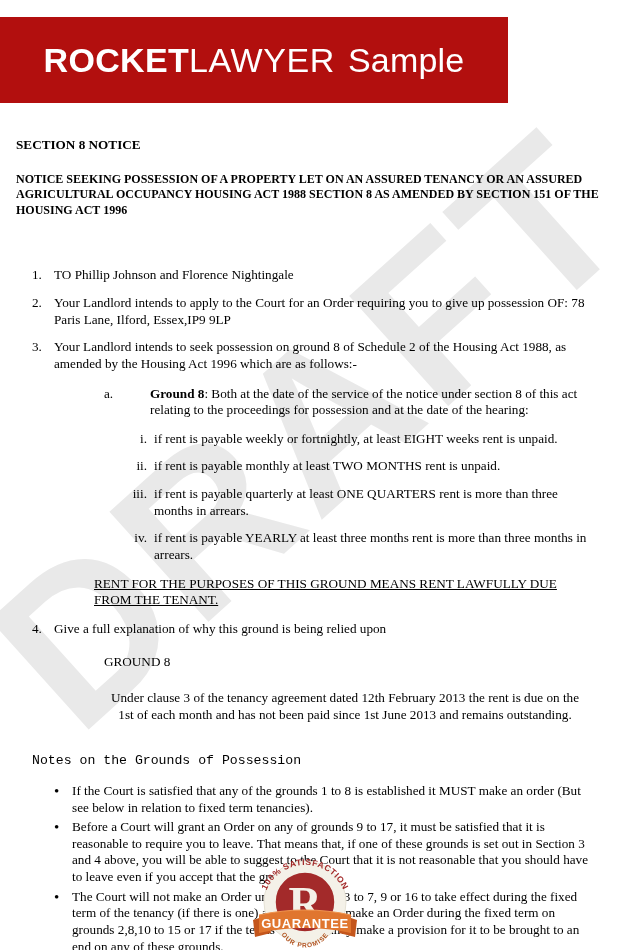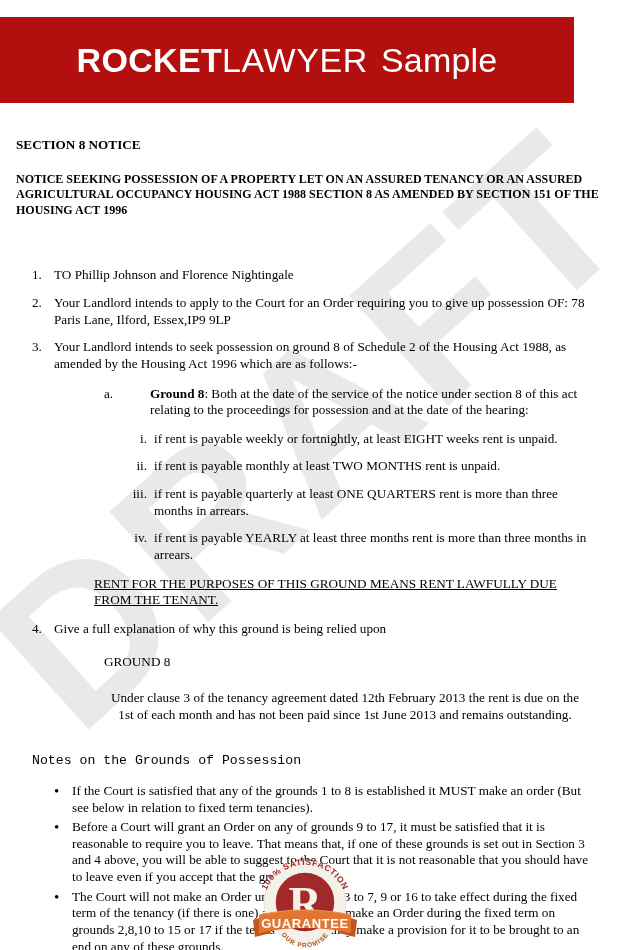--- a/index.html
+++ b/index.html
@@ -15,21 +15,21 @@
     color: #000000;
     position: relative;
     overflow: hidden;
   }
 
   
   .header-band {
     position: absolute;
     left: 0;
     top: 17px;
-    width: 574px;
+    width: 508px;
     height: 86px;
     background: #b20f0e;
     display: flex;
     align-items: center;
     justify-content: center;
     z-index: 5;
   }
 
   .logo {
     font-family: "Liberation Sans", "DejaVu Sans", sans-serif;

